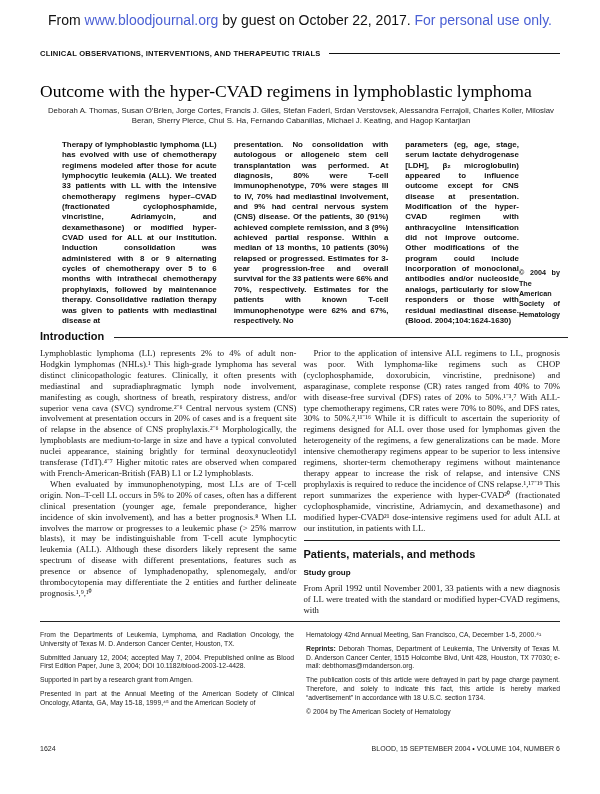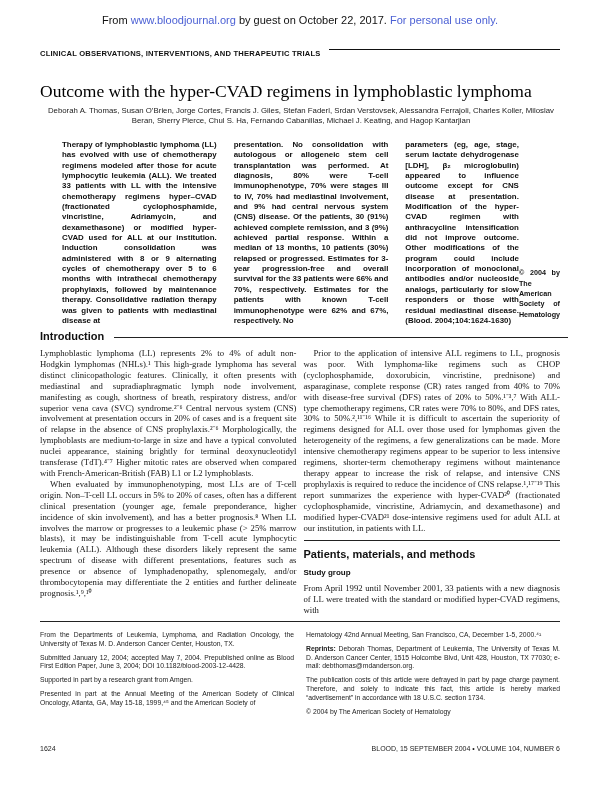--- a/index.html
+++ b/index.html
@@ -5,27 +5,27 @@
   * { margin:0; padding:0; box-sizing:border-box; }
   html,body { background:#888; }
   .page {
     position:relative; width:600px; height:794px; margin:0 auto;
     background:#ffffff; color:#1c1c1c; overflow:hidden;
     font-family:"Liberation Sans", sans-serif;
   }
   
   .access-line {
     position:absolute; top:15px; left:0; right:0;
-    text-align:center; font-size:11px; line-height:11px; color:#111;
+    text-align:center; font-size:14px; line-height:11px; color:#111;
   }
   .blue-link { color:#4a5fd4; cursor:pointer; }
   
   .section-row {
     position:absolute; top:49px; left:40px; right:40px;
-    display:flex; align-items:flex-start;
+    display:flex; align-items:center;
   }
   .section-label {
     font-size:7.6px; font-weight:bold; letter-spacing:.2px; color:#111;
     white-space:nowrap; padding-bottom:1px;
   }
   .section-rule { flex:1; border-bottom:1.6px solid #111; margin-left:8px; margin-bottom:2px; }
   
   .article-title {
     position:absolute; top:81px; left:40px; right:40px;
     font-family:"Liberation Serif", serif; font-weight:normal;

